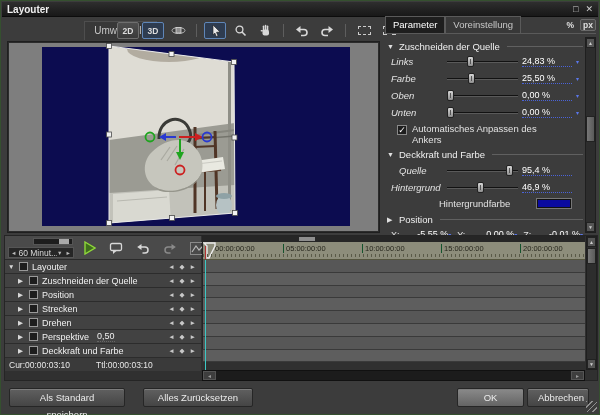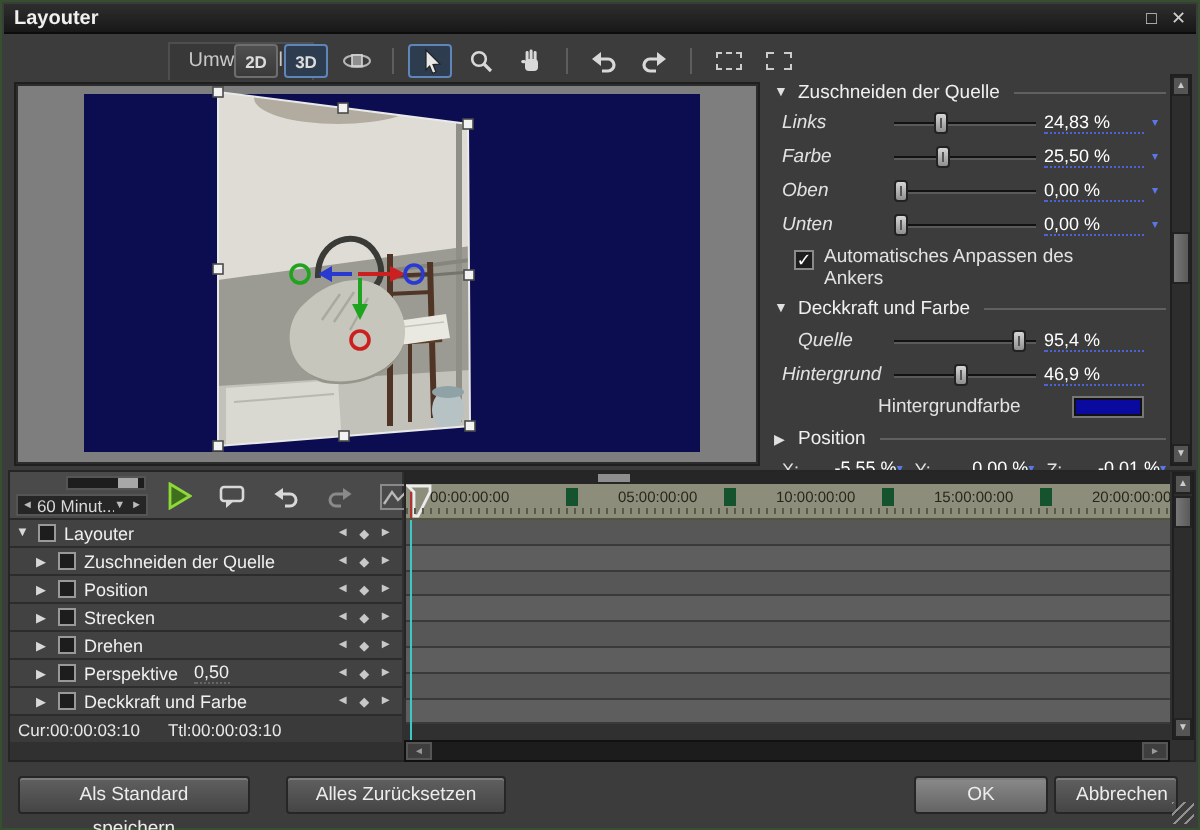--- a/index.html
+++ b/index.html
@@ -92,30 +92,30 @@
   .rangebox .dda { font-size:5.5px; color:#bbb; padding-right:1px; }
   .transport { position:absolute; left:78px; top:3px; display:flex; gap:13px; align-items:center; height:18px; }
   .trk { display:flex; align-items:center; height:14px; background:#424242; border-bottom:1px solid #2c2c2c;
          gap:4px; padding-left:3px; }
   .trk.child { padding-left:13px; }
   .trk .exp { font-size:6.5px; color:#d8d8d8; width:7px; }
   .trk .tcb { width:9px; height:9px; background:#1d1d1d; border:1px solid #999; }
   .trk .tlabel { font-size:9px; color:#f0f0f0; white-space:nowrap; }
   .trk .tvalue { font-size:9px; color:#f0f0f0; border-bottom:1px dotted #666; margin-left:4px; }
   .trk .knav { margin-left:auto; padding-right:5px; display:flex; gap:5px; color:#c8c8c8; font-size:6.5px; }
-  .tstatus { height:13px; display:flex; gap:14px; align-items:center; padding-left:4px;
+  .tstatus { height:13px; display:flex; gap:26px; align-items:center; padding-left:4px;
              font-size:8.5px; color:#e8e8e8; background:#3a3a3a; }
   .tl-right { position:absolute; left:197px; top:0; right:12px; height:113px; border-left:1px solid #252525; }
   .mini-h { height:6px; background:#262626; position:relative; }
   .mini-h .mhth { position:absolute; left:96px; top:1px; width:16px; height:4px; background:#8e8e8e; }
   .ruler { height:18px; background:#8d8d7b; position:relative; overflow:hidden; border-bottom:1px solid #55553f; }
   .ruler::after { content:""; position:absolute; left:0; right:0; bottom:2px; height:3px;
                   background:repeating-linear-gradient(90deg,#5a5a48 0 1px,transparent 1px 4px); }
   .rlabel { position:absolute; top:2px; font-size:7.5px; color:#26261c; white-space:nowrap; }
-  .rlabel.tick { border-left:6px solid #14532d; padding-left:20px; }
+  .rlabel.tick { border-left:1px solid #14532d; padding-left:2px; }
   .flag { position:absolute; left:0px; top:0px; }
   .redtick { position:absolute; left:2px; top:4px; width:1px; height:14px; background:#b43030; }
   .lanes { height:110px; position:relative; }
   .lane { height:12.8px; background:#575757; border-bottom:1px solid #3a3a3a; }
   .lane:nth-child(even) { background:#5e5e5e; }
   .cyanline { position:absolute; left:2px; top:0; bottom:0; width:1px; background:#3cc8c4; }
   .tl-vscroll { position:absolute; right:0; top:0; width:11px; height:134px; background:#2d2d2d; border:1px solid #1f1f1f; }
   .tl-hscroll { position:absolute; left:197px; right:12px; top:134px; height:11px; background:#1c1c1c;
                 border:1px solid #111; display:flex; justify-content:space-between; align-items:center; }
   .hbtn { width:13px; height:9px; background:#3e3e3e; border:1px solid #555; color:#999;
@@ -273,20 +273,28 @@
           <polygon points="171,117 167,109 175,109" fill="#1fa41f"></polygon>
           <circle cx="141" cy="94" r="4.5" fill="none" stroke="#1fa41f" stroke-width="1.8"></circle>
           <circle cx="198" cy="94" r="4.5" fill="none" stroke="#2a3ad0" stroke-width="1.8"></circle>
           <circle cx="171" cy="127" r="4.5" fill="none" stroke="#cc2020" stroke-width="1.8"></circle>
         </g>
       </svg>
     </div>
   </div>
 
   <div class="rpanel">
+    <div class="rtabs">
+      <div class="rtab active">Parameter</div>
+      <div class="rtab">Voreinstellung</div>
+      <div class="units">
+        <span class="unitbtn">%</span>
+        <span class="unitbtn raised">px</span>
+      </div>
+    </div>
 
     <div class="rcontent">
       <div class="sechead">
         <span class="tri">▼</span>
         <span class="st">Zuschneiden der Quelle</span>
         <span class="rule"></span>
       </div>
 
       <div class="prow">
         <span class="plabel">Links</span>

